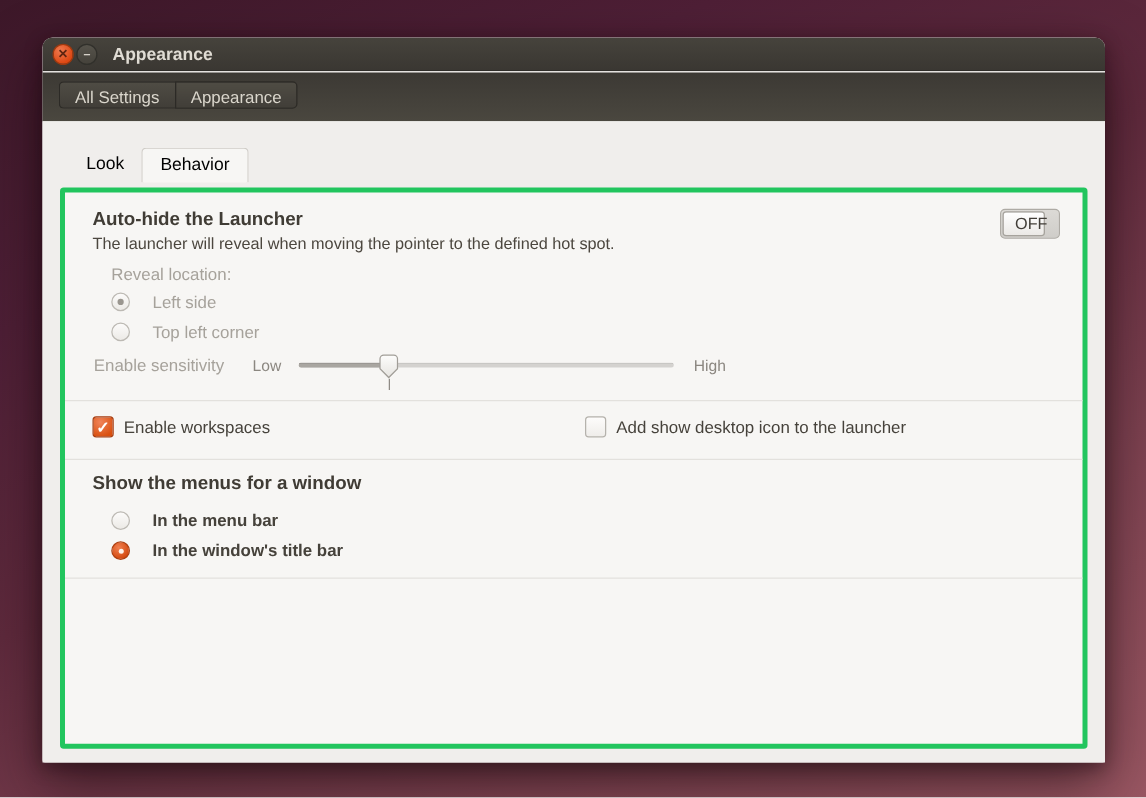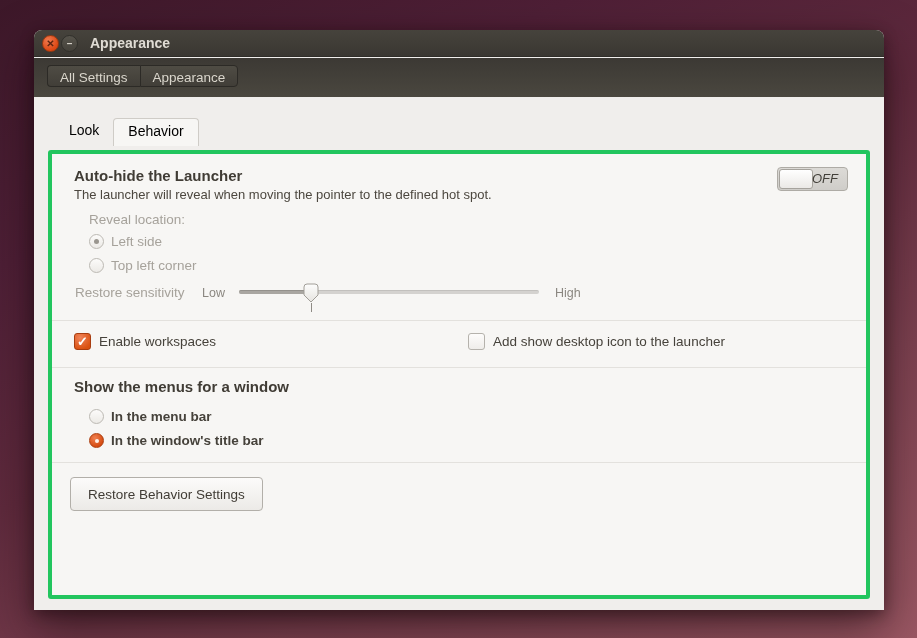--- a/index.html
+++ b/index.html
@@ -73,23 +73,23 @@
     background:#f7f6f4; border:4px solid #22c55e; border-radius:3px; z-index:1;
   }
 
   .sep { position:absolute; left:0; right:0; height:1px; background:#e3e1dd; }
 
   
   .sec-title { font-size:15px; font-weight:bold; color:#403c35; }
   .sec-desc  { font-size:13px; color:#4c473f; margin-top:3px; }
 
   .toggle {
-    position:absolute; right:18px; top:13px; width:71px; height:24px;
+    position:absolute; right:18px; top:13px; width:48px; height:24px;
     background:linear-gradient(#dcdad6, #cfcdc9);
-    border:1px solid #aeaba5; border-radius:4px; cursor:pointer;font-style:italic;
+    border:1px solid #aeaba5; border-radius:4px; cursor:pointer;
   }
   .toggle-knob {
     position:absolute; left:1px; top:1px; width:34px; height:20px;
     background:linear-gradient(#ffffff, #ebe9e6);
     border:1px solid #a6a39d; border-radius:3px;
   }
   .toggle-label {
     position:absolute; right:9px; top:3px; font-size:13px; color:#413e38;
   }
 
@@ -105,21 +105,21 @@
     border-radius:50%; background:#9a968f;
   }
   .radio.orange {
     background:radial-gradient(circle at 38% 32%, #f08050, #d4490f 75%);
     border:1px solid #ad3f10;
   }
   .radio.orange::after {
     content:""; position:absolute; left:4.5px; top:4.5px; width:4px; height:4px;
     border-radius:50%; background:#fdf2ea;
   }
-  .radio-row { display:flex; align-items:center; gap:7px; cursor:pointer; }
+  .radio-row { display:flex; align-items:center; gap:18px; cursor:pointer; }
 
   .slider-track {
     position:absolute; height:4px; border-radius:2px;
     background:#d4d2cf; border-top:1px solid #c2c0bd;
   }
   .slider-fill {
     position:absolute; left:0; top:-1px; height:4px; border-radius:2px 0 0 2px;
     background:#a9a6a1; border-top:1px solid #94918c;
   }
   .slider-knob { position:absolute; top:-8px; margin-left:-8px; }
@@ -199,21 +199,21 @@
             <div class="radio-row" style="margin-top:7px;">
               <span class="radio dis-selected"></span>
               <span class="disabled-label">Left side</span>
             </div>
             <div class="radio-row" style="margin-top:9px;">
               <span class="radio"></span>
               <span class="disabled-label">Top left corner</span>
             </div>
           </div>
 
-          <div class="disabled-label" style="position:absolute; left:23px; top:131px;">Restore sensitivity</div>
+          <div class="disabled-label" style="position:absolute; left:23px; top:131px;">Enable sensitivity</div>
           <div class="minmax" style="position:absolute; left:150px; top:132px;">Low</div>
 
           <div class="slider-track" style="left:187px; top:136px; width:300px;">
             <div class="slider-fill" style="width:24%;"></div>
             <div class="slider-knob" style="left:24%;">
               <svg width="16" height="20" viewBox="0 0 16 20">
                 <defs>
                   <linearGradient id="kg" x1="0" y1="0" x2="0" y2="1">
                     <stop offset="0" stop-color="#fdfdfc"></stop>
                       <stop offset="1" stop-color="#e6e4e0"></stop>
@@ -250,20 +250,17 @@
             <span class="opt-label">In the menu bar</span>
           </div>
           <div class="radio-row" style="position:absolute; left:37px; top:65px;">
             <span class="radio orange"></span>
             <span class="opt-label">In the window's title bar</span>
           </div>
         </div>
 
         <div class="sep" style="top:308px;"></div>
 
-        <div style="position:absolute; left:0; right:0; top:308px; height:141px;">
-          <button class="push-btn">Restore Behavior Settings</button>
-        </div>
 
       </div>
     </div>
   </div>
 </div>
 
 </body></html>

